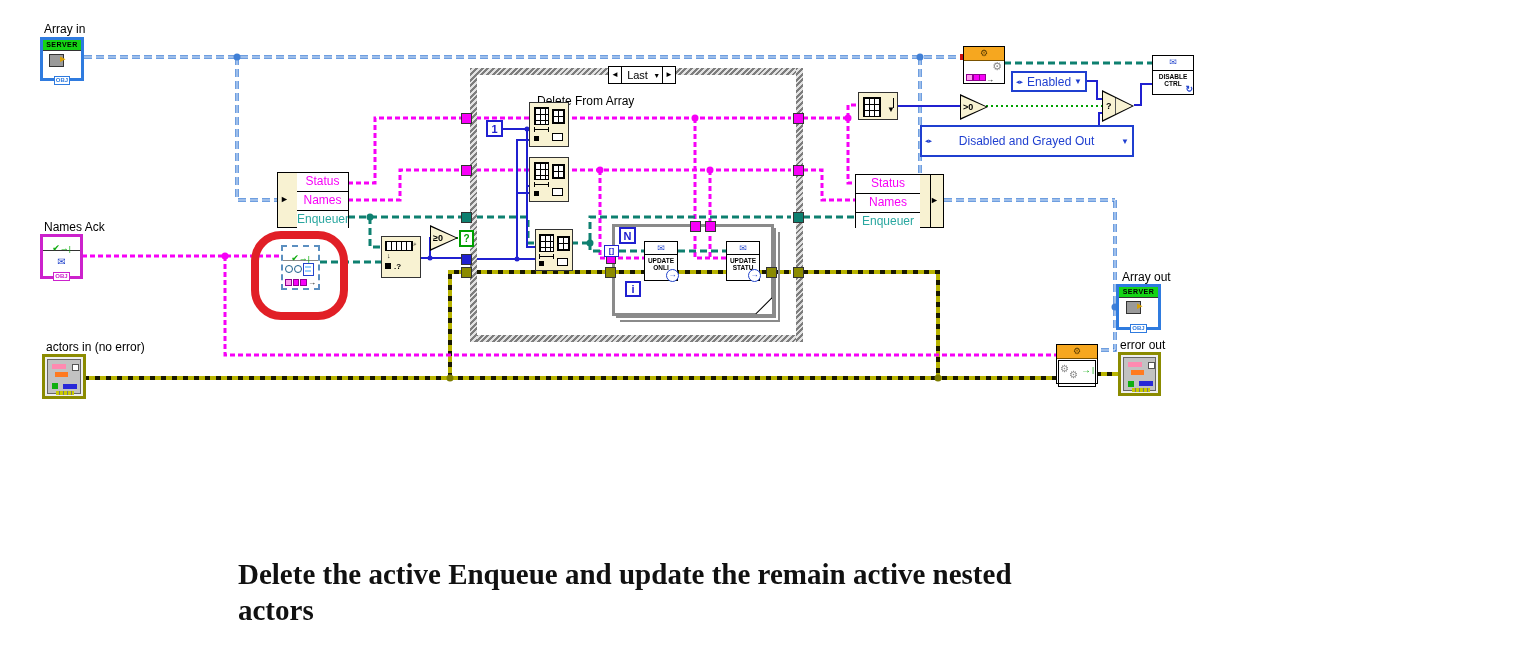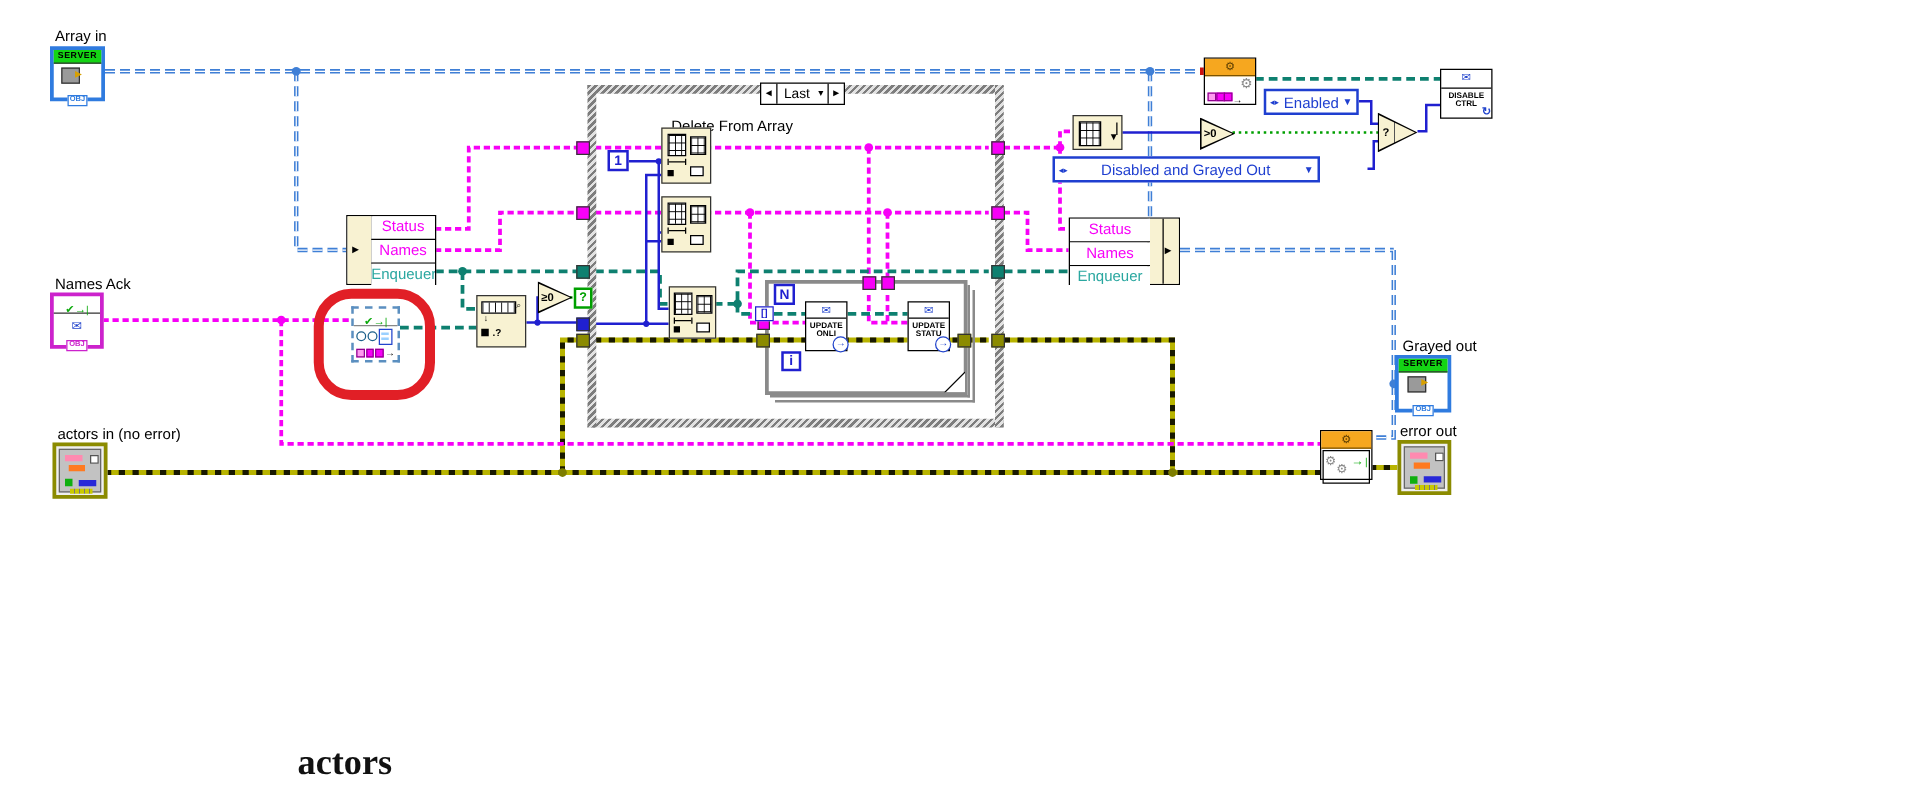--- a/index.html
+++ b/index.html
@@ -374,21 +374,21 @@
       <span class="pinksq" style="position:absolute;left:15px;bottom:3px;"></span>
       <span style="position:absolute;left:22px;bottom:0px;font-size:8px;">→</span>
     </div>
   </div>
 
   <div class="abs ring" style="left:1011px;top:71px;width:76px;height:21px;z-index:3;">
     <span style="font-size:7px;">◂▸</span>
     <span style="flex:1;text-align:right;">Enabled</span>
     <span style="font-size:8px;">▼</span>
   </div>
-  <div class="abs ring" style="left:842px;top:125px;width:214px;height:21px;z-index:3;">
+  <div class="abs ring" style="left:920px;top:125px;width:214px;height:32px;z-index:3;">
     <span style="font-size:7px;">◂▸</span>
     <span style="flex:1;text-align:center;">Disabled and Grayed Out</span>
     <span style="font-size:8px;">▼</span>
   </div>
 
   <div class="abs" style="left:1102px;top:90px;width:32px;height:32px;z-index:3;">
     <div class="tri-o abs" style="left:0;top:0;width:32px;height:32px;"></div>
     <div class="tri-i abs" style="left:1px;top:2px;width:29px;height:28px;background:linear-gradient(90deg,#f8f2d2 12px,#555 12px,#555 13px,#f8f2d2 13px);"></div>
     <span class="tri-txt" style="left:4px;">?</span>
   </div>
@@ -403,21 +403,21 @@
   <div class="abs whitebox" style="left:1056px;top:344px;width:42px;height:40px;z-index:3;">
     <div class="orange-hdr" style="height:13px;"><span>⚙</span></div>
     <div style="position:relative;height:25px;border:1px solid #000;margin:1px;">
       <span style="position:absolute;left:1px;top:2px;color:#8a8a8a;font-size:10px;">⚙</span>
       <span style="position:absolute;left:10px;top:8px;color:#8a8a8a;font-size:10px;">⚙</span>
       <span style="position:absolute;right:4px;top:3px;color:#0caa0c;font-size:10px;font-weight:bold;">→</span>
       <span style="position:absolute;right:1px;top:4px;color:#0caa0c;font-size:8px;">|</span>
     </div>
   </div>
 
-  <div class="abs lbl" style="left:1122px;top:270px;">Grayed out</div>
+  <div class="abs lbl" style="left:1122px;top:270px;">Array out</div>
   <div class="abs term-blue" style="left:1116px;top:284px;width:45px;height:46px;z-index:3;">
     <div class="banner">SERVER</div>
     <div style="position:relative;height:18px;">
       <div style="position:absolute;left:7px;top:3px;width:13px;height:11px;background:#9a9a9a;border:1px solid #333;"></div>
       <span style="position:absolute;left:18px;top:1px;color:#d8a000;font-size:11px;">▸</span>
     </div>
     <div style="text-align:center;"><span class="objtag">OBJ</span></div>
   </div>
 
   <div class="abs lbl" style="left:1120px;top:338px;">error out</div>
@@ -425,15 +425,16 @@
     <div class="err-body">
       <div class="bar" style="left:4px;top:4px;width:14px;height:5px;background:#ff8ab0;"></div>
       <div class="bar" style="left:24px;top:4px;width:5px;height:5px;background:#fff;border:1px solid #555;"></div>
       <div class="bar" style="left:7px;top:12px;width:13px;height:5px;background:#ff7a20;"></div>
       <div class="bar" style="left:4px;top:23px;width:6px;height:6px;background:#0faf0f;"></div>
       <div class="bar" style="left:15px;top:23px;width:14px;height:5px;background:#2828d8;"></div>
       <div class="bar" style="left:8px;top:30px;width:18px;height:4px;background:repeating-linear-gradient(90deg,#caca00 0 3px,#777 3px 4px);"></div>
     </div>
   </div>
 
+  <div class="abs caption-body" style="left:238px;top:558px;">Delete the active Enqueue and update the remain active nested</div>
   <div class="abs caption-body" style="left:238px;top:594px;">actors</div>
 
 </div>
 
 </body></html>

